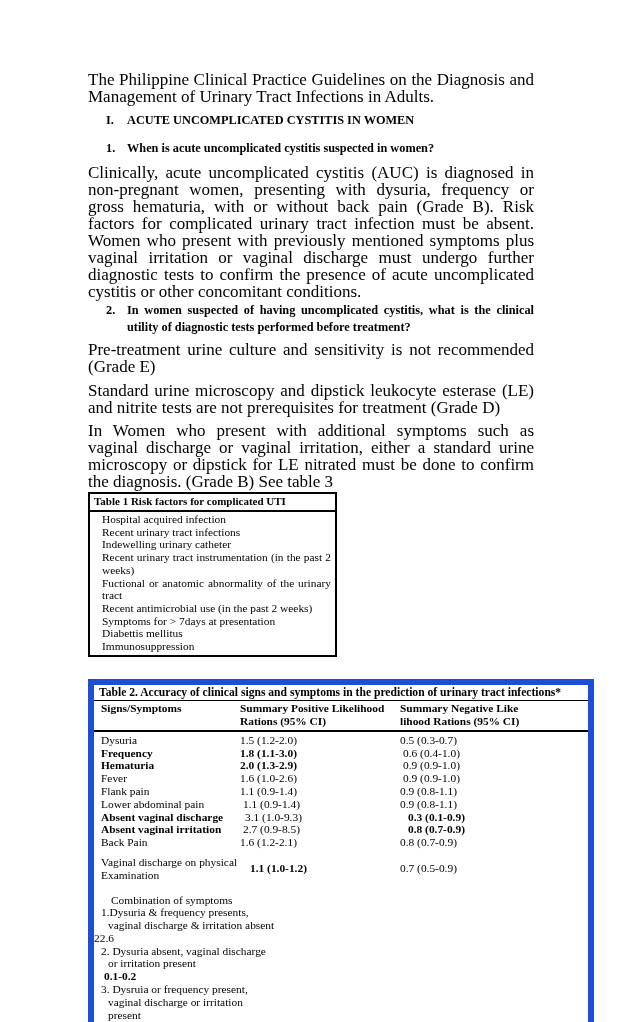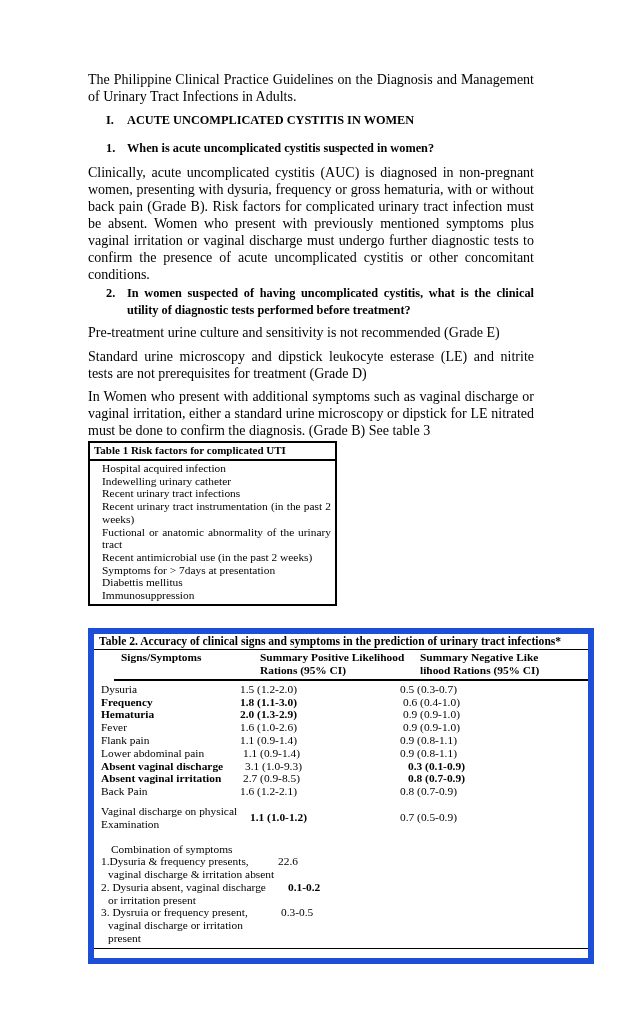--- a/index.html
+++ b/index.html
@@ -10,21 +10,21 @@
     color:#000000;
     font-family:"Liberation Serif", "DejaVu Serif", serif;
     overflow:hidden;
   }
   .content {
     position:absolute;
     left:88px; top:71px;
     width:446px;
   }
   .p {
-    font-size:14px;
+    font-size:17px;
     line-height:17px;
     text-align:justify;
     margin:0;
   }
   .intro        { margin-bottom:7px; }
   .para-auc     { margin-bottom:2px; }
   .para-culture { margin-bottom:7px; }
   .para-micro   { margin-bottom:6px; }
   .para-add     { margin-bottom:1px; }
 
@@ -76,36 +76,35 @@
     line-height:13px;
     padding:1px 5px 1px 5px;
     border-bottom:1px solid #000;
   }
   .t2-header {
     display:flex;
     border-bottom:2px solid #000;
     font-weight:bold;
     line-height:13.5px;
     padding:1px 0 1px 0;
-    margin-left:20px;
   }
   .c1 { width:146px; padding-left:7px; box-sizing:border-box; flex-shrink:0; }
   .c2 { width:160px; box-sizing:border-box; flex-shrink:0; }
   .c3 { flex:1; }
   .t2-body { padding-top:2px; }
   .t2-row { display:flex; line-height:12.8px;align-items:center; }
   .b   { font-weight:bold; }
   .pl3 { padding-left:3px; }
   .pl5 { padding-left:5px; }
   .pl8 { padding-left:8px; }
   .pl10{ padding-left:10px;font-weight:bold; }
   .spacer7  { height:7px; }
   .spacer12 { height:12px; }
   .comb-heading { padding-left:17px; line-height:12.8px; }
-  .comb-item { display:flex; line-height:12.8px; }
+  .comb-item { display:flex; line-height:12.8px;flex-direction:column; }
   .comb-label { width:184px; padding-left:7px; box-sizing:border-box; flex-shrink:0; }
   .comb-label .cont { padding-left:7px; }
   .comb-value { line-height:12.8px; }
   .t2-empty {
     border-top:1px solid #000;
     height:9px;
     margin-top:3px;
   }
 </style>
 </head>
@@ -134,22 +133,22 @@
     </div>
 
     <p class="p para-culture">Pre-treatment urine culture and sensitivity is not recommended (Grade E)</p>
     <p class="p para-micro">Standard urine microscopy and dipstick leukocyte esterase (LE) and nitrite tests are not prerequisites for treatment (Grade D)</p>
     <p class="p para-add">In Women who present with additional symptoms such as vaginal discharge or vaginal irritation, either a standard urine microscopy or dipstick for LE nitrated must be done to confirm the diagnosis. (Grade B) See table 3</p>
 
     <div class="t1">
       <div class="t1-title">Table 1 Risk factors for complicated UTI</div>
       <div class="t1-body">
         <div class="t1-row">Hospital acquired infection</div>
+        <div class="t1-row">Recent urinary tract infections</div>
         <div class="t1-row">Indewelling urinary catheter</div>
-        <div class="t1-row">Recent urinary tract infections</div>
         <div class="t1-row">Recent urinary tract instrumentation (in the past 2 weeks)</div>
         <div class="t1-row">Fuctional or anatomic abnormality of the urinary tract</div>
         <div class="t1-row">Recent antimicrobial use (in the past 2 weeks)</div>
         <div class="t1-row">Symptoms for &gt; 7days at presentation</div>
         <div class="t1-row">Diabettis mellitus</div>
         <div class="t1-row">Immunosuppression</div>
       </div>
     </div>
 
     <div class="t2">

